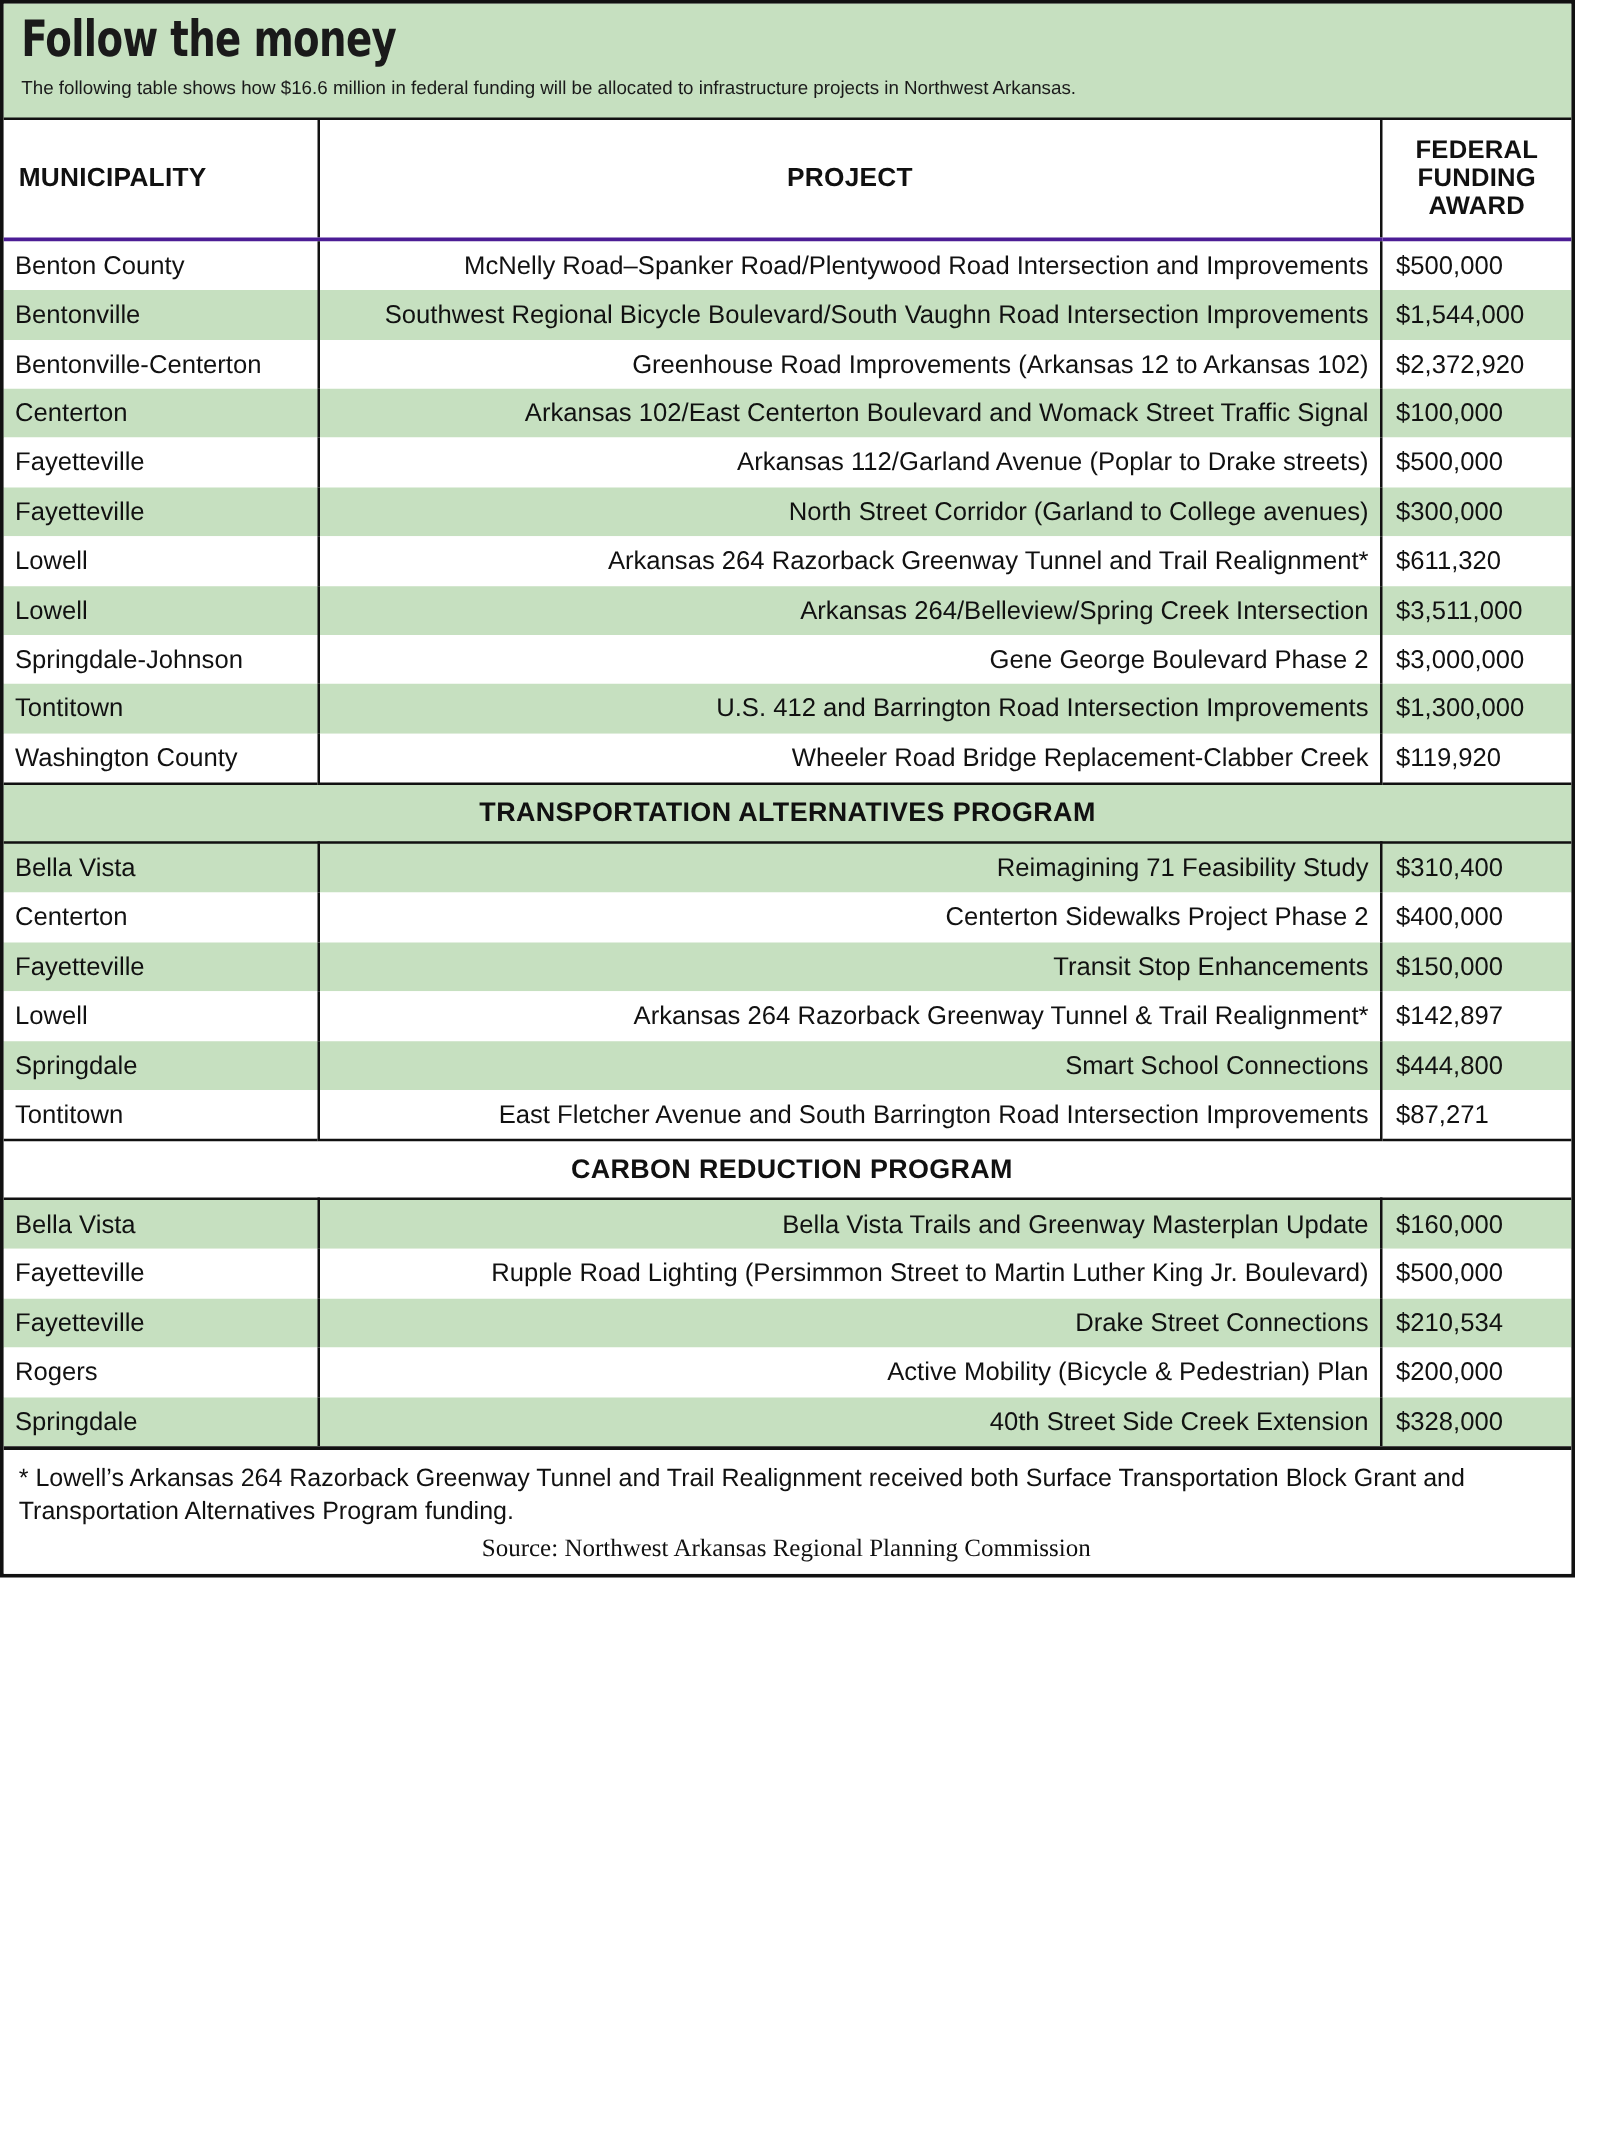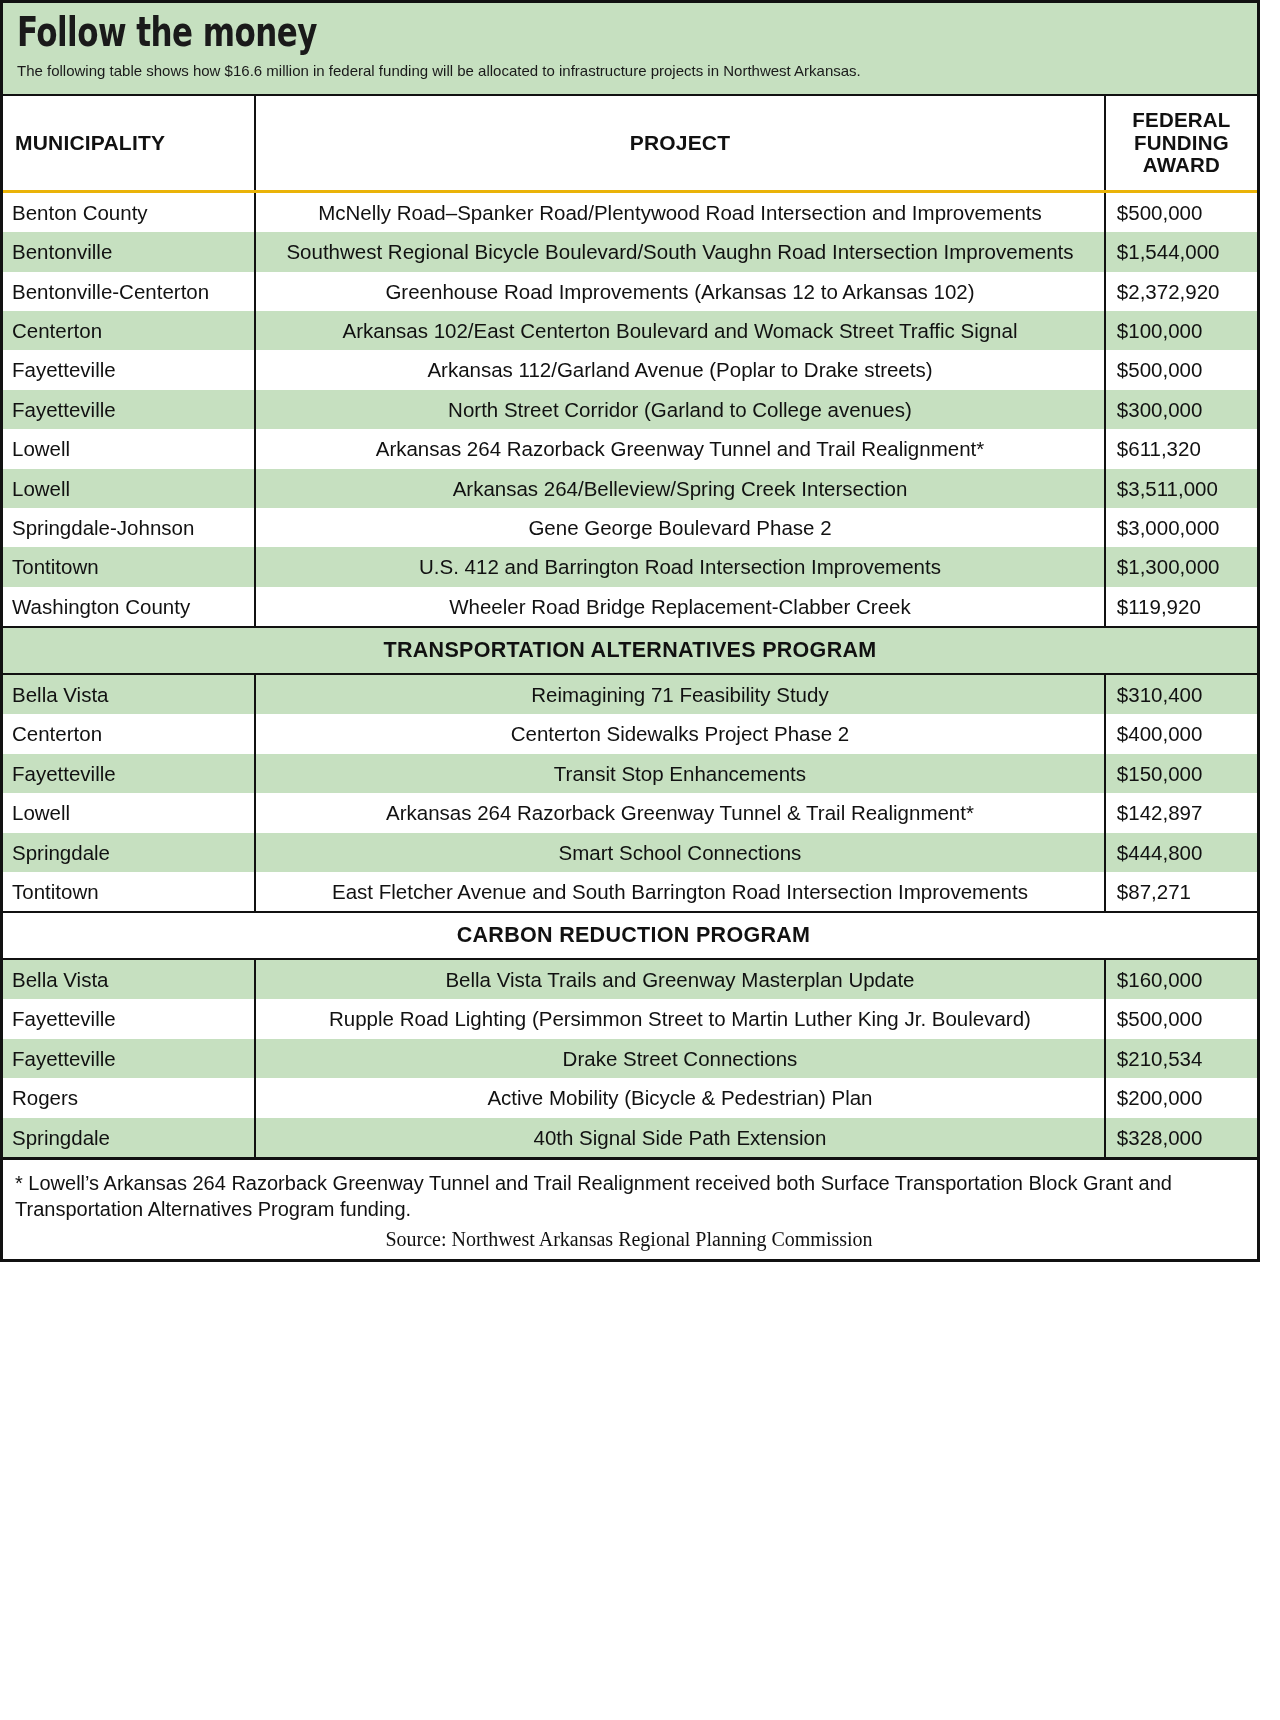--- a/index.html
+++ b/index.html
@@ -63,21 +63,21 @@
     border-left: 2px solid #111111;
   }
   th:first-child, td:first-child { border-left: none; }
 
   thead th {
     font-weight: 700;
     font-size: 21px;
     letter-spacing: 0.2px;
     padding-top: 13px;
     padding-bottom: 13px;
-    border-bottom: 3px solid #eab308;
+    border-bottom: 3px solid #4c1d95;
     background: #ffffff;
     transform: none;
   }
   th.h-muni  { text-align: left; padding-left: 12px; }
   th.h-proj  { text-align: center; }
   th.h-award { text-align: center; line-height: 1.1; font-size: 20.5px; }
 
   tr.section td {
     border-left: none;
     text-align: center;
@@ -88,21 +88,21 @@
     padding-bottom: 9px;
     border-top: 2px solid #111111;
     border-bottom: 2px solid #111111;
   }
   tr.section.green td { background: #c6e0c0; }
   tr.section.white td { background: #ffffff; padding-left: 16px; }
 
   tr.row.green td { background: #c6e0c0; }
   tr.row.white td { background: #ffffff; }
   td.muni  { text-align: left; }
-  td.proj  { text-align: center; }
+  td.proj  { text-align: right; }
   td.award { text-align: left; padding-left: 11px; white-space: nowrap; }
 
   
   .footnote {
     border-top: 3px solid #111111;
     padding: 10px 14px 4px 12px;
     font-size: 20px;
     line-height: 1.3;
     background: #ffffff;
     color: #111111;
@@ -250,21 +250,21 @@
           <td class="proj">Drake Street Connections</td>
           <td class="award">$210,534</td>
         </tr>
         <tr class="row white">
           <td class="muni">Rogers</td>
           <td class="proj">Active Mobility (Bicycle &amp; Pedestrian) Plan</td>
           <td class="award">$200,000</td>
         </tr>
         <tr class="row green">
           <td class="muni">Springdale</td>
-          <td class="proj">40th Signal Side Path Extension</td>
+          <td class="proj">40th Street Side Creek Extension</td>
           <td class="award">$328,000</td>
         </tr>
       </tbody>
   </table>
 
   <div class="footnote">* Lowell’s Arkansas 264 Razorback Greenway Tunnel and Trail Realignment received both Surface Transportation Block Grant and Transportation Alternatives Program funding.</div>
   <div class="source">Source: Northwest Arkansas Regional Planning Commission</div>
 
 </div>
 

